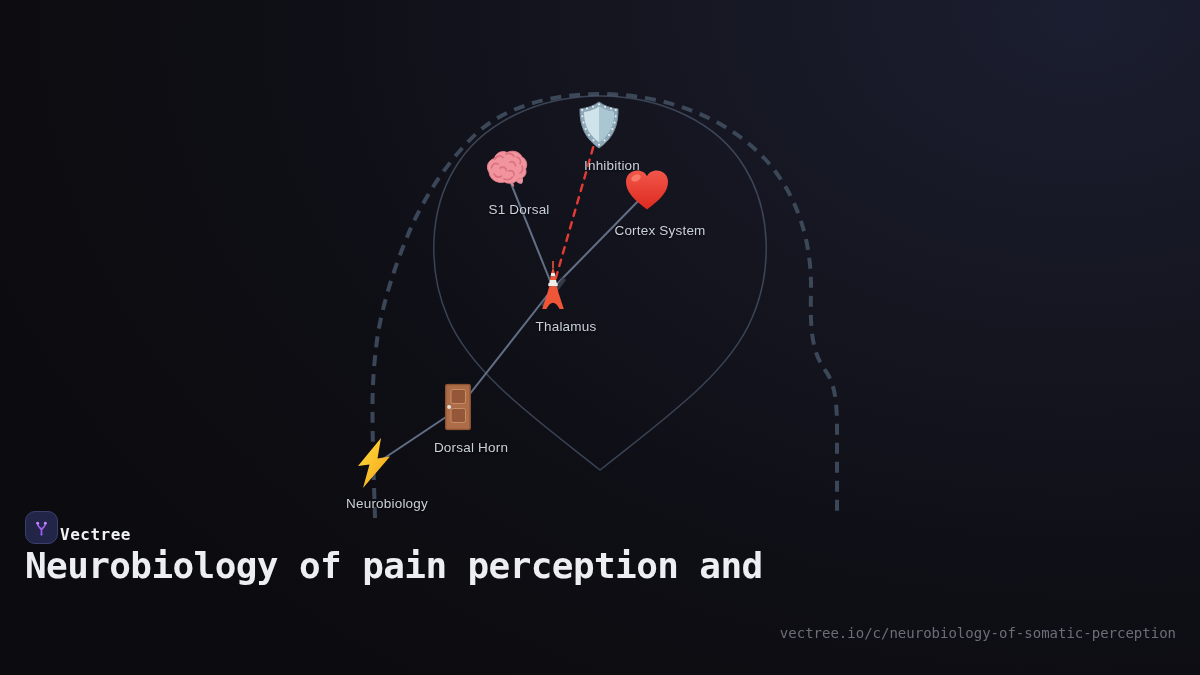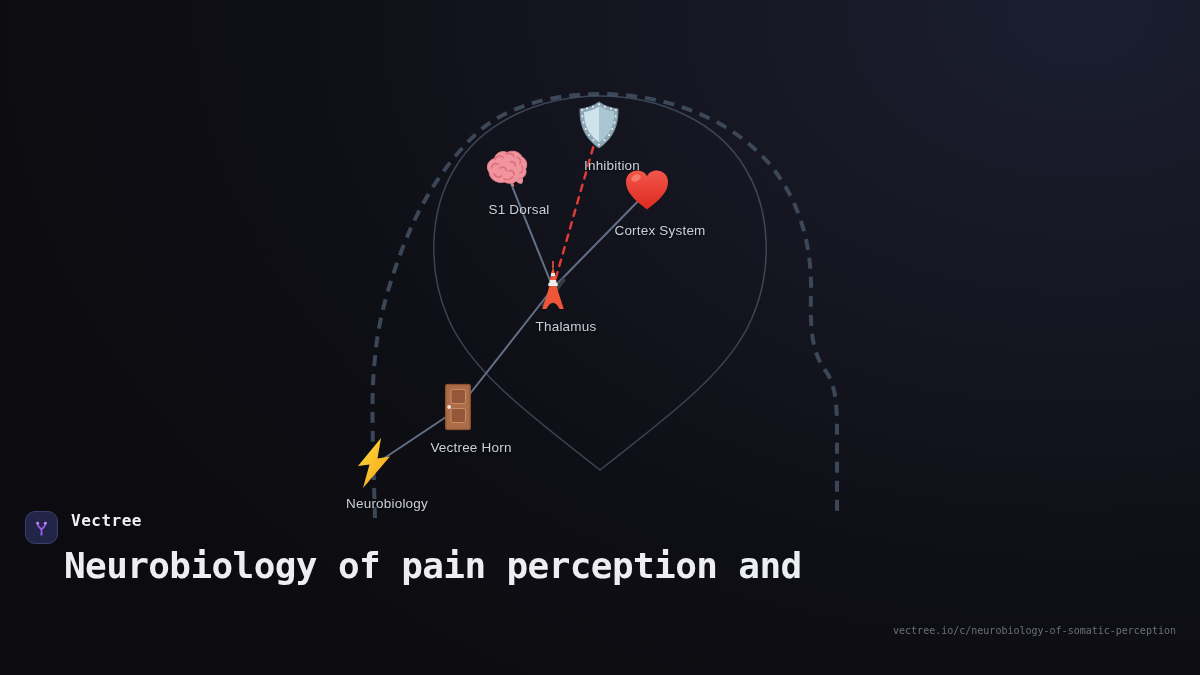--- a/index.html
+++ b/index.html
@@ -17,38 +17,38 @@
   .edge-red { stroke:#e23c36; stroke-width:2.4; stroke-dasharray:6.5 6.5; stroke-linecap:round; }
 
   .node { position:absolute; width:0; height:0; }
   .node .icon { position:absolute; left:0; top:0; transform:translate(-50%,-50%); display:block; }
   .node .node-label {
     position:absolute; top:31px; left:13px; transform:translateX(-50%);
     white-space:nowrap; font-size:13.5px; color:#cbd1d9; letter-spacing:.2px;
     text-shadow:0 1px 2px rgba(0,0,0,.65);
   }
 
-  .brand { position:absolute; left:25px; top:511px; display:flex; align-items:flex-start; gap:13px; }
+  .brand { position:absolute; left:25px; top:511px; display:flex; align-items:flex-end; gap:2px; }
   .brand-logo {
     width:33px; height:33px; border-radius:10px; box-sizing:border-box;
     background:#232548; border:1.5px solid #3b3f6e;
     display:flex; align-items:center; justify-content:center;
   }
   .brand-name {
     color:#f0f1f4; font-family:"DejaVu Sans Mono", monospace;
     font-weight:bold; font-size:16px; letter-spacing:.5px;
   }
   .heading {
     position:absolute; left:25px; top:549px;
     font-family:"DejaVu Sans Mono", monospace; font-weight:bold;
-    font-size:36px; line-height:33px; color:#edeef2; letter-spacing:-0.6px;margin-left:39px;
+    font-size:36px; line-height:33px; color:#edeef2; letter-spacing:-0.6px;
   }
   .footer-url {
     position:absolute; right:24px; top:625px;
-    font-family:"DejaVu Sans Mono", monospace; font-size:10px; color:#82879272;
+    font-family:"DejaVu Sans Mono", monospace; font-size:14px; color:#82879272;
     color:#848a95; opacity:.78;
   }
 </style>
 </head>
 <body>
 
 <div class="canvas">
 
   <svg class="diagram-layer" width="1200" height="675" viewBox="0 0 1200 675">
     <path class="head-outline" d="M 375 518 L 373 450 C 372 400 372 380 377 340 C 382 305 395 265 410 230
@@ -84,21 +84,21 @@
 
   <div class="node" style="left: 458px; top: 409px;">
     <span class="icon">
       <svg width="27" height="47" viewBox="0 0 27 47">
         <rect x="1.2" y="1" width="24.5" height="45" rx="2" fill="#ad6d48" stroke="#8f5332" stroke-width="1.5"></rect>
         <rect x="6.5" y="6" width="14.5" height="14" rx="2" fill="#95573a" stroke="#c98d64" stroke-width="1"></rect>
         <rect x="6.5" y="25" width="14.5" height="14" rx="2" fill="#95573a" stroke="#c98d64" stroke-width="1"></rect>
         <circle cx="4.6" cy="23.5" r="2" fill="#e8e3dc"></circle>
       </svg>
     </span>
-    <span class="node-label">Vectree Horn</span>
+    <span class="node-label">Dorsal Horn</span>
   </div>
 
   <div class="node" style="left: 553px; top: 288px;">
     <span class="icon">
       <svg width="36" height="54" viewBox="0 0 36 54">
         <path d="M6 46 L28 18 L31 21 L10 49 Z" fill="#3c414c" opacity="0.85"></path>
         <rect x="17.2" y="2" width="1.6" height="7" fill="#ef5638"></rect>
         <polygon points="18,8 16.2,14 19.8,14" fill="#ef5638"></polygon>
         <polygon points="16.2,14 19.8,14 20.4,17.5 15.6,17.5" fill="#efecea"></polygon>
         <polygon points="15.6,17.5 20.4,17.5 21.1,21 14.9,21" fill="#ef5638"></polygon>

